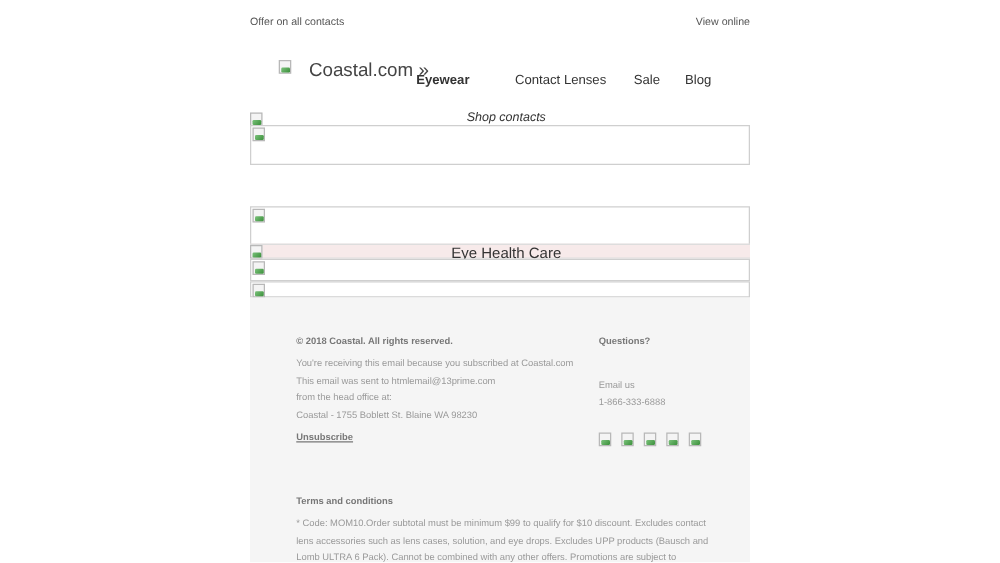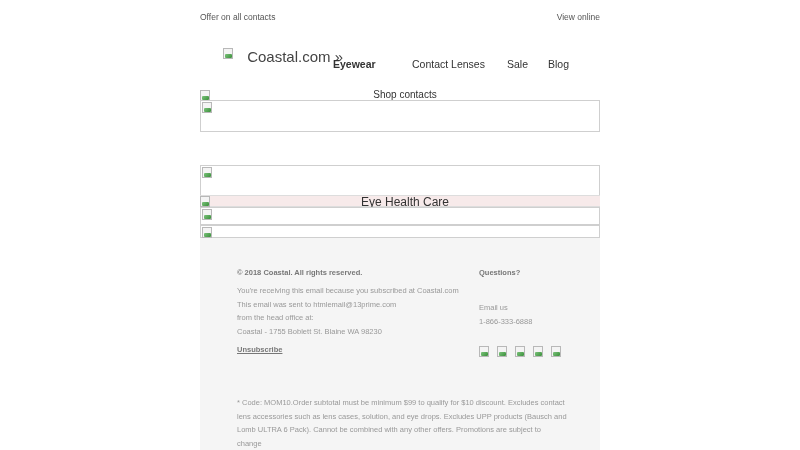--- a/index.html
+++ b/index.html
@@ -14,21 +14,21 @@
 
   .broken-img { display: inline-block; width: 10px; height: 11px; position: relative; vertical-align: top; }
   .broken-img::before { content: ""; position: absolute; left: 0; top: 0; width: 8px; height: 9px; border: 1px solid #b8b8b8; background: #f4f4f4; }
   .broken-img::after { content: ""; position: absolute; left: 2px; top: 6px; width: 7px; height: 4px; background: linear-gradient(135deg, #7bc27b, #3a8f3a); border-radius: 1px; }
 
   .logo { position: absolute; top: 48px; left: 23px; font-size: 15px; color: #444; }
   .logo .broken-img { margin-right: 10px; }
 
   .nav { position: absolute; top: 58px; left: 0; width: 400px; font-size: 10.5px; color: #333; }
 
-  .shop-row { position: absolute; top: 90px; left: 0; width: 400px; height: 11px; }
+  .shop-row { position: absolute; top: 90px; left: 0; width: 400px; height: 11px; font-style: italic; }
   .shop-row .broken-img { position: absolute; left: 0; top: 0; }
   .shop-row .label { position: absolute; left: 0; width: 410px; text-align: center; top: -1px; font-size: 10px; color: #333; }
 
   .box { position: absolute; left: 0; width: 400px; border: 1px solid #cfcfcf; background: #fff; }
   .box .broken-img { position: absolute; left: 1px; top: 1px; }
 
   .eye-row { position: absolute; top: 195px; left: 0; width: 400px; height: 12px; background: #f7eaea; border-top: 1px solid #ddd; border-bottom: 1px solid #ddd; }
   .eye-row .broken-img { position: absolute; left: 0; top: 0; }
   .eye-row .label { position: absolute; left: 0; width: 410px; text-align: center; top: -1px; font-size: 12px; color: #333; }
 
@@ -111,17 +111,18 @@
       <div class="social">
         <a class="broken-img"></a>
         <a class="broken-img"></a>
         <a class="broken-img"></a>
         <a class="broken-img"></a>
         <a class="broken-img"></a>
       </div>
     </div>
 
     <div class="terms">
+      <div class="ft-bold">Terms and conditions</div>
       <p>* Code: MOM10.Order subtotal must be minimum $99 to qualify for $10 discount. Excludes contact lens accessories such as lens cases, solution, and eye drops. Excludes UPP products (Bausch and Lomb ULTRA 6 Pack). Cannot be combined with any other offers. Promotions are subject to change</p>
     </div>
   </div>
 
 </div>
 
 </body></html>

